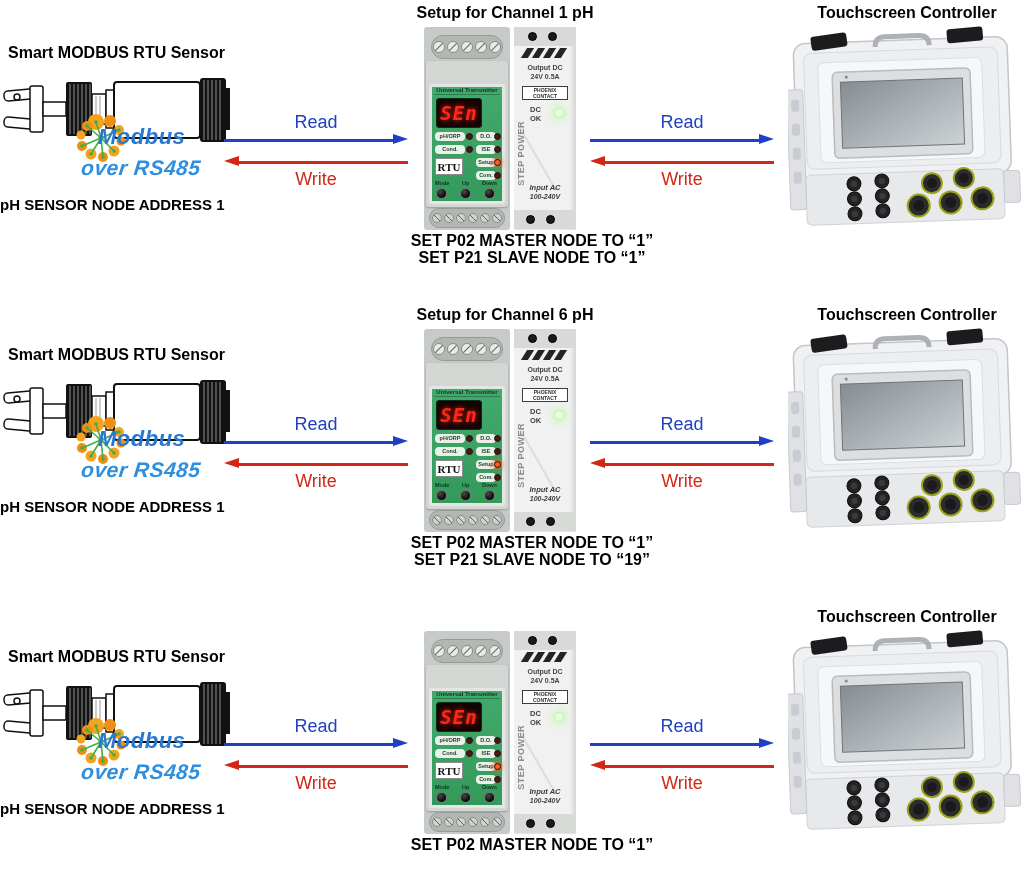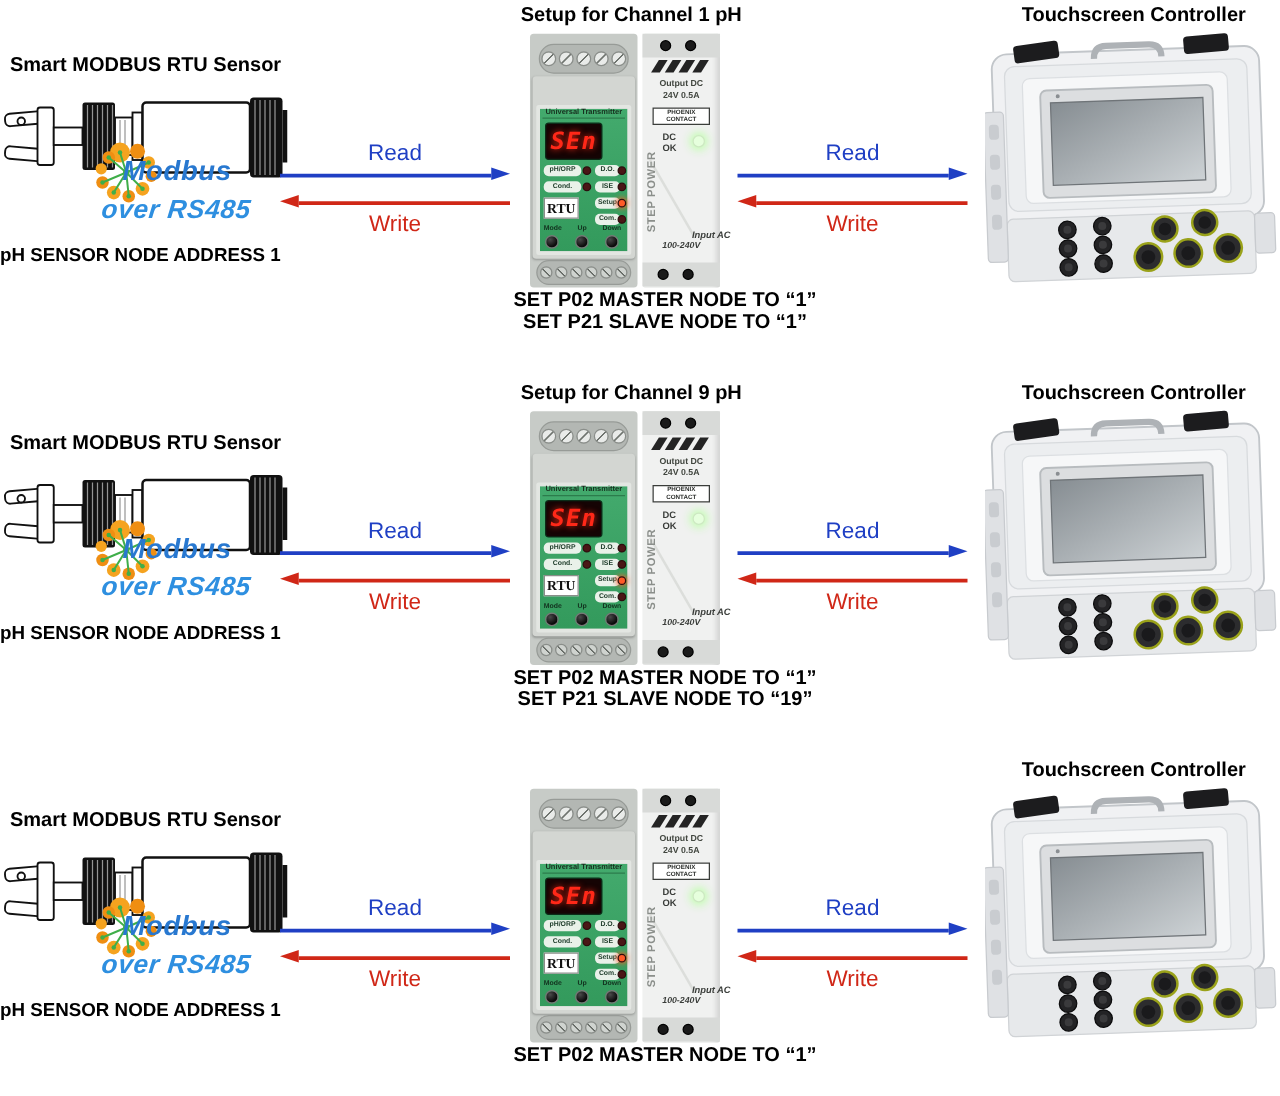--- a/index.html
+++ b/index.html
@@ -97,21 +97,21 @@
                text-align:center; padding-top:1px; }
   .psu-dcok { position:absolute; top:78px; left:16px; width:20px; font-size:7.5px; font-weight:bold;
               line-height:9px; color:#3a3d3a; }
   .psu-led { position:absolute; top:81px; left:40px; width:10px; height:10px; border-radius:50%;
              background:#e6ffdd; border:1px solid #cde8c2; box-shadow:0 0 7px 2px rgba(190,255,170,.95); }
   .psu-diag { position:absolute; left:6px; top:100px; width:72px; height:2px; background:#dcdedb;
               transform:rotate(60deg); transform-origin:left center; }
   .psu-step { position:absolute; left:2px; bottom:44px; writing-mode:vertical-rl; transform:rotate(180deg);
               font-size:9px; font-weight:bold; color:#8b8f8b; letter-spacing:.5px; }
   .psu-in1 { position:absolute; top:156px; width:100%; text-align:center; font-size:7.5px;
-             font-weight:bold; font-style:italic; color:#3a3d3a;margin-left:24px; }
+             font-weight:bold; font-style:italic; color:#3a3d3a; }
   .psu-in2 { position:absolute; top:166px; width:100%; text-align:center; font-size:7px;
              font-weight:bold; font-style:italic; color:#3a3d3a; }
 
   
   .touchscreen { position:absolute; left:788px; top:24px; }
 </style>
 </head>
 <body>
 
 <div class="canvas">
@@ -344,21 +344,21 @@
                 <circle cx="160" cy="180" r="5.5"></circle>
                 <circle cx="192" cy="177" r="5.5"></circle>
           </g>
         </g>
       </g>
     </svg>
   </section>
 
   <section class="row" style="top: 302px;">
 
-    <div class="setup-title">Setup for Channel 9 pH</div>
+    <div class="setup-title">Setup for Channel 6 pH</div>
     <div class="ts-title">Touchscreen Controller</div>
 
     <div class="sensor-title">Smart MODBUS RTU Sensor</div>
     <svg class="sensor-art" width="228" height="68" viewBox="0 0 228 68">
       <g fill="#ffffff" stroke="#111" stroke-width="1.5">
         <rect x="2" y="14" width="30" height="10" rx="4" transform="rotate(-5 17 19)"></rect>
         <rect x="2" y="42" width="30" height="10" rx="4" transform="rotate(5 17 47)"></rect>
         <rect x="28" y="10" width="13" height="46" rx="2"></rect>
         <circle cx="15" cy="21" r="3"></circle>
         <rect x="41" y="26" width="23" height="14"></rect>

